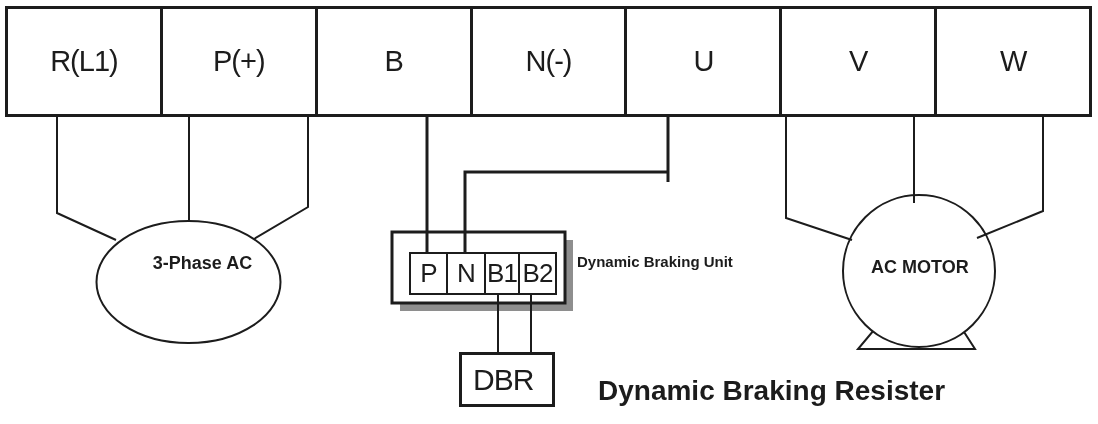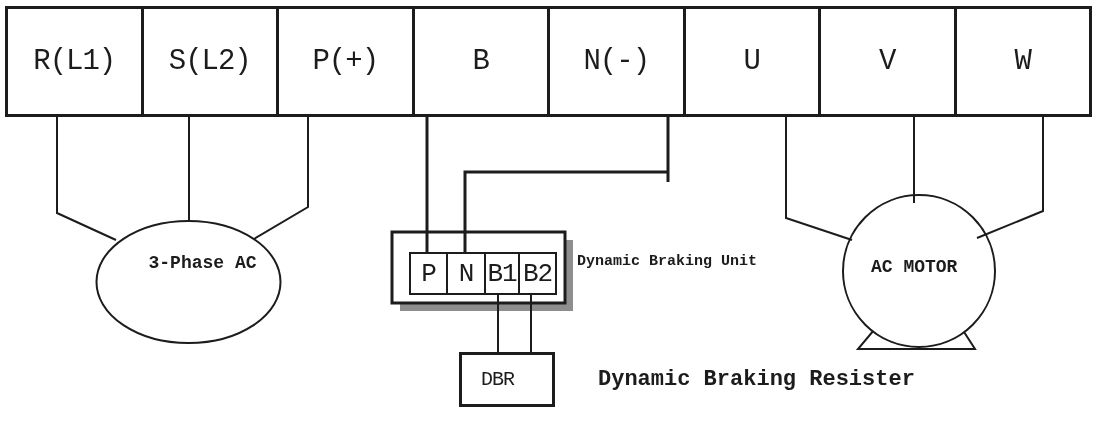--- a/index.html
+++ b/index.html
@@ -9,21 +9,20 @@
   }
   * { margin: 0; padding: 0; box-sizing: border-box; }
   html, body { background: var(--bg); }
   body { font-family: "Liberation Sans", sans-serif; color: var(--line); }
   .diagram {
     position: relative;
     width: 1098px;
     height: 424px;
     background: var(--bg);
     overflow: hidden;
-    font-family: Liberation Mono, monospace;
   }
   .diagram svg.wires {
     position: absolute;
     left: 0; top: 0;
     width: 1098px; height: 424px;
     z-index: 1;
   }
   
   .strip {
     position: absolute;
@@ -67,30 +66,30 @@
   .dcell.c3 { flex: 0 0 37px; }
   
   .dbr-box {
     position: absolute;
     left: 459px; top: 352px;
     width: 96px; height: 55px;
     border: 3px solid var(--line);
     background: var(--bg);
     display: flex;
     align-items: center;
-    padding-left: 19px;
-    font-size: 20px;
+    padding-left: 11px;
+    font-size: 30px;
     letter-spacing: -1px;
     z-index: 2;
   }
   
   .lbl { position: absolute; z-index: 3; white-space: nowrap; }
   .lbl-bold { font-weight: 700; padding-left: 27px; }
   .dbu-label  { left: 550px; top: 253px; font-size: 15px; }
-  .dbr-label  { left: 571px; top: 367px; font-size: 22px; }
+  .dbr-label  { left: 571px; top: 375px; font-size: 28px; }
   .source-label {
     left: 98px; top: 246px; width: 182px;
     text-align: center; font-size: 18px; line-height: 34px;
   }
   .source-label span { display: block; }
   .motor-label {
     left: 844px; top: 256px; width: 150px;
     text-align: left; font-size: 18px; line-height: 22px;
   }
 </style>
@@ -119,21 +118,20 @@
     <polygon points="884,318 955,318 975,349 858,349" fill="var(--bg)" stroke="var(--line)" stroke-width="2"></polygon>
     <circle cx="919" cy="271" r="76" fill="var(--bg)" stroke="var(--line)" stroke-width="2"></circle>
 
     <path d="M786 115 V218 L852 240" fill="none" stroke="var(--line)" stroke-width="2"></path>
     <path d="M914 115 V203" fill="none" stroke="var(--line)" stroke-width="2"></path>
     <path d="M1043 115 V211 L977 238" fill="none" stroke="var(--line)" stroke-width="2"></path>
   </svg>
 
   <div class="strip">
     <div class="cell">R(L1)</div>
-    <div class="cell">S(L2)</div>
     <div class="cell">P(+)</div>
     <div class="cell">B</div>
     <div class="cell">N(-)</div>
     <div class="cell">U</div>
     <div class="cell">V</div>
     <div class="cell">W</div>
   </div>
 
   <div class="dbu-cells">
     <div class="dcell c0">P</div>

